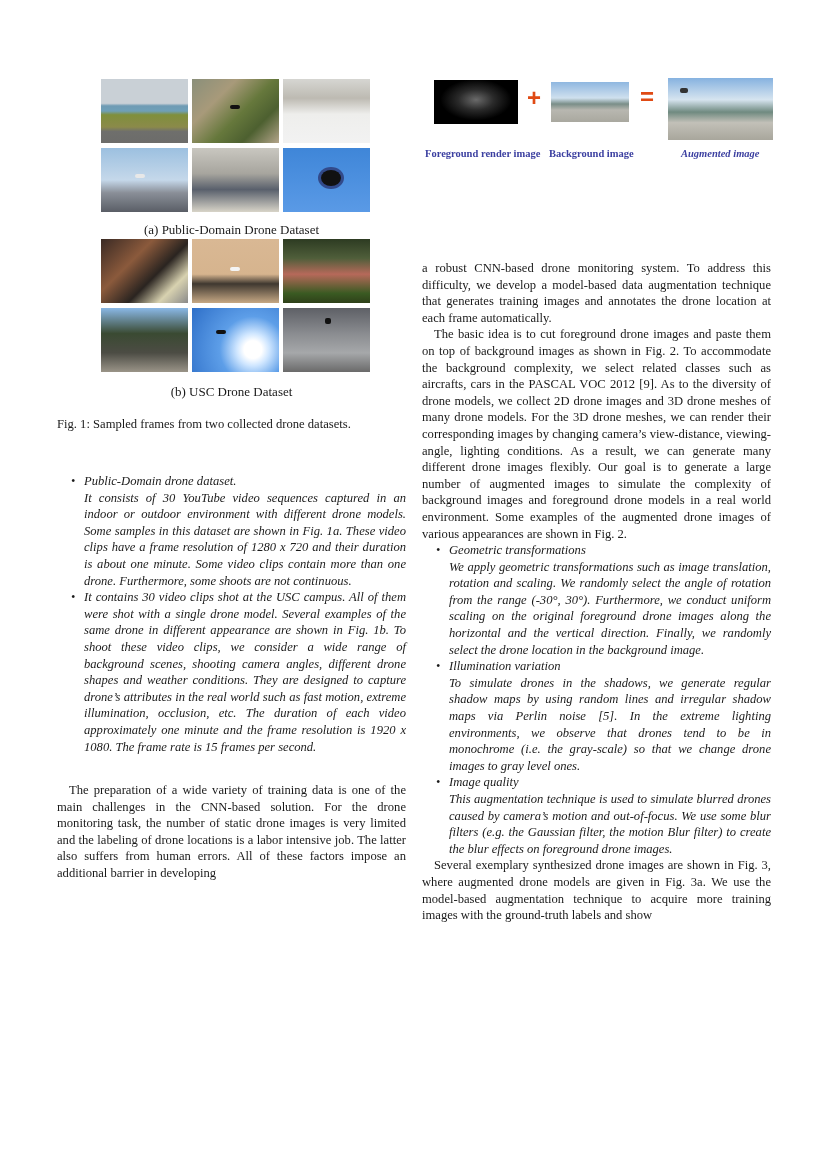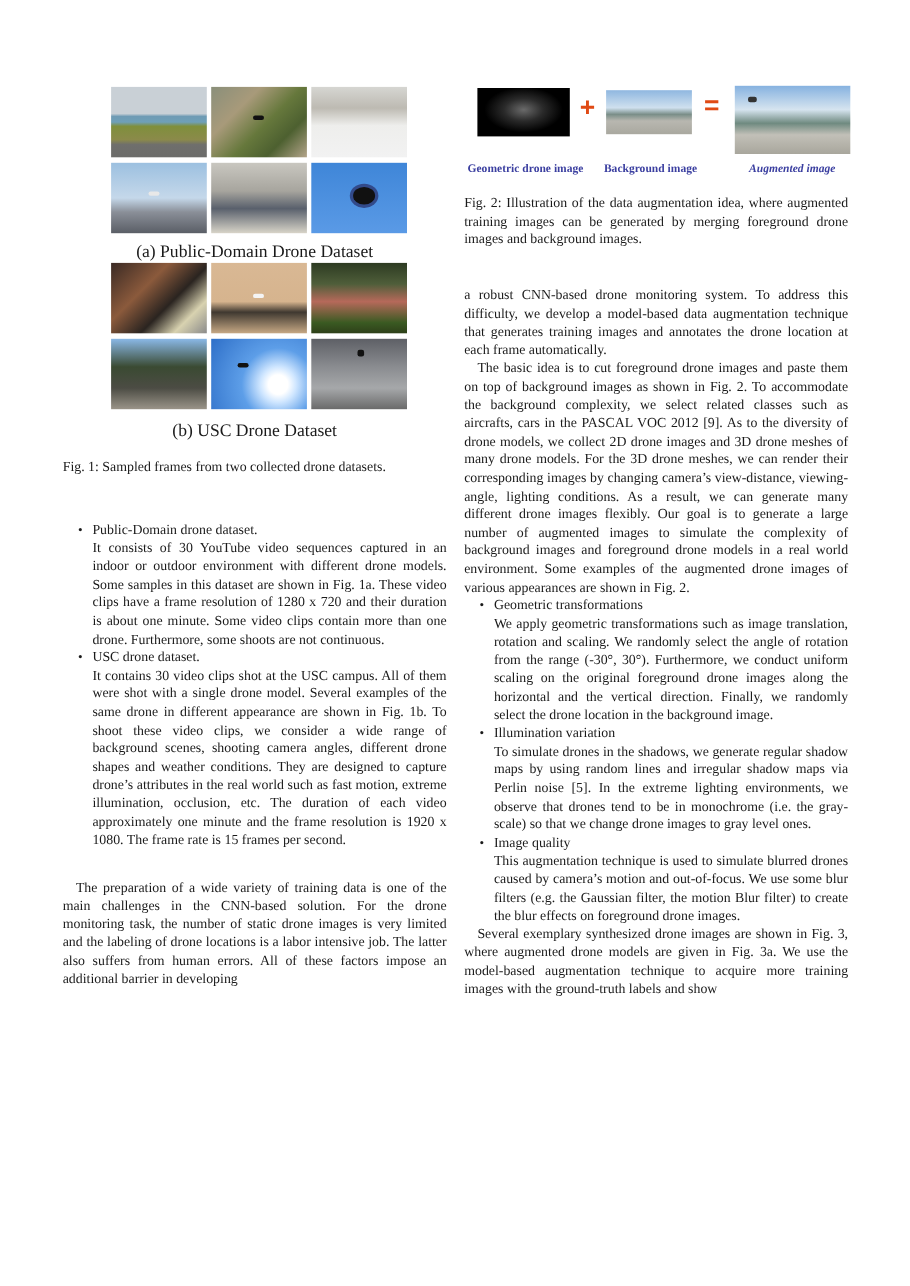--- a/index.html
+++ b/index.html
@@ -14,21 +14,21 @@
     .just { text-align: justify; text-align-last: left; margin: 0; hyphens: manual; }
     .indent { text-indent: 12px; }
 
     
     .fig1 { position: relative; height: 364px; }
     .img-grid { position: absolute; left: 44px; width: 270px; display: grid;
       grid-template-columns: 87px 87px 87px; column-gap: 4px; row-gap: 5px; }
     .img-grid .ph { height: 64px; position: relative; overflow: hidden; }
     .grid-a { top: 3px; }
     .grid-b { top: 163px; }
-    .subcap { position: absolute; left: 0; width: 349px; text-align: center; font-size: 16px; }
+    .subcap { position: absolute; left: 0; width: 349px; text-align: center; font-size: 13px; }
     .subcap-a { top: 146px; }
     .subcap-b { top: 308px; }
     .fig-cap { position: absolute; left: 0; top: 340px; width: 349px; text-align: left; font-size: 12.6px; }
 
     
     .p-a1 { background: linear-gradient(180deg, #c9d0d6 0%, #c9d0d6 38%, #6f9bb4 42%, #6fa0b8 50%, #7f8f3c 56%, #8b8a4a 75%, #6f6f6c 82%, #6c6c6a 100%); }
     .p-a2 { background: linear-gradient(135deg, #8a8f7a 0%, #a89a7a 30%, #66783c 55%, #4d6030 75%, #b3a48a 100%); }
     .p-a3 { background: linear-gradient(180deg, #d6d6d2 0%, #bdbab2 30%, #eeeeec 55%, #f2f2f2 100%); }
     .p-a4 { background: linear-gradient(180deg, #9cc0e0 0%, #c5d8ea 50%, #8a8f98 70%, #5a5e66 100%); }
     .p-a5 { background: linear-gradient(180deg, #c9c7c0 0%, #a7a59e 40%, #59606c 65%, #d8d4c8 100%); }
@@ -57,21 +57,21 @@
     .f2-plus { left: 105px; top: 10px; font-size: 24px; line-height: 24px; }
     .f2-eq { left: 218px; top: 9px; font-size: 24px; line-height: 24px; }
     .f2-label { position: absolute; top: 70px; font-size: 10.5px; font-weight: bold; color: #3b3fa0; white-space: nowrap; }
     .f2-l1 { left: 3px; }
     .f2-l2 { left: 127px; }
     .f2-l3 { left: 259px; font-style: italic; }
     .f2-cap { position: absolute; left: 0; top: 100px; width: 349px; }
 
     
     ul.bullets { list-style: none; margin: 0; padding: 0; }
-    ul.bullets li { position: relative; padding-left: 27px; }
+    ul.bullets li { position: relative; padding-left: 27px; font-style: italic; }
     ul.bullets li::before { content: "\2022"; position: absolute; left: 14px; top: 0; font-size: 12px; }
     .li-head { display: block; }
 
     .sec-head { font-style: italic; margin: 0; }
     .gap-s { height: 8px; }
     .gap-m { height: 17px; }
     .gap-l { height: 33px; }
   </style>
 </head>
 <body>
@@ -115,21 +115,20 @@
   </div>
 
   <div class="gap-l"></div>
 
   <ul class="bullets">
     <li>
       <span class="li-head">Public-Domain drone dataset.</span>
       <p class="just">It consists of 30 YouTube video sequences captured in an indoor or outdoor environment with different drone models. Some samples in this dataset are shown in Fig. 1a. These video clips have a frame resolution of 1280 x 720 and their duration is about one minute. Some video clips contain more than one drone. Furthermore, some shoots are not continuous.</p>
     </li>
     <li>
-      <span class="li-head">USC drone dataset.</span>
       <p class="just">It contains 30 video clips shot at the USC campus. All of them were shot with a single drone model. Several examples of the same drone in different appearance are shown in Fig. 1b. To shoot these video clips, we consider a wide range of background scenes, shooting camera angles, different drone shapes and weather conditions. They are designed to capture drone’s attributes in the real world such as fast motion, extreme illumination, occlusion, etc. The duration of each video approximately one minute and the frame resolution is 1920 x 1080. The frame rate is 15 frames per second.</p>
     </li>
   </ul>
 
   <div style="height:2px;"></div>
 
   <div class="gap-m"></div>
   <div class="gap-s"></div>
   <p class="just indent">The preparation of a wide variety of training data is one of the main challenges in the CNN-based solution. For the drone monitoring task, the number of static drone images is very limited and the labeling of drone locations is a labor intensive job. The latter also suffers from human errors. All of these factors impose an additional barrier in developing</p>
 </div>
@@ -137,24 +136,23 @@
 <div class="col col-right">
 
   <div class="fig2">
     <div class="f2-img f2-fg"></div>
     <span class="f2-op f2-plus">+</span>
     <div class="f2-img f2-bg"></div>
     <span class="f2-op f2-eq">=</span>
     <div class="f2-img f2-aug">
       <span class="drone-mark drone-small" style="left:12px;top:10px;width:8px;height:5px;background:#333;"></span>
     </div>
-    <span class="f2-label f2-l1">Geometric drone image</span>
+    <span class="f2-label f2-l1">Foreground render image</span>
     <span class="f2-label f2-l2">Background image</span>
     <span class="f2-label f2-l3">Augmented image</span>
-    <p class="just f2-cap">Fig. 2: Illustration of the data augmentation idea, where augmented training images can be generated by merging foreground drone images and background images.</p>
   </div>
 
   <p class="just">a robust CNN-based drone monitoring system. To address this difficulty, we develop a model-based data augmentation technique that generates training images and annotates the drone location at each frame automatically.</p>
   <p class="just indent">The basic idea is to cut foreground drone images and paste them on top of background images as shown in Fig. 2. To accommodate the background complexity, we select related classes such as aircrafts, cars in the PASCAL VOC 2012 [9]. As to the diversity of drone models, we collect 2D drone images and 3D drone meshes of many drone models. For the 3D drone meshes, we can render their corresponding images by changing camera’s view-distance, viewing-angle, lighting conditions. As a result, we can generate many different drone images flexibly. Our goal is to generate a large number of augmented images to simulate the complexity of background images and foreground drone models in a real world envi­ronment. Some examples of the augmented drone images of various appearances are shown in Fig. 2.</p>
 
   <ul class="bullets">
     <li>
       <span class="li-head">Geometric transformations</span>
       <p class="just">We apply geometric transformations such as image trans­lation, rotation and scaling. We randomly select the angle of rotation from the range (-30°, 30°). Furthermore, we conduct uniform scaling on the original foreground drone images along the horizontal and the vertical direction. Finally, we randomly select the drone location in the background image.</p>
     </li>

